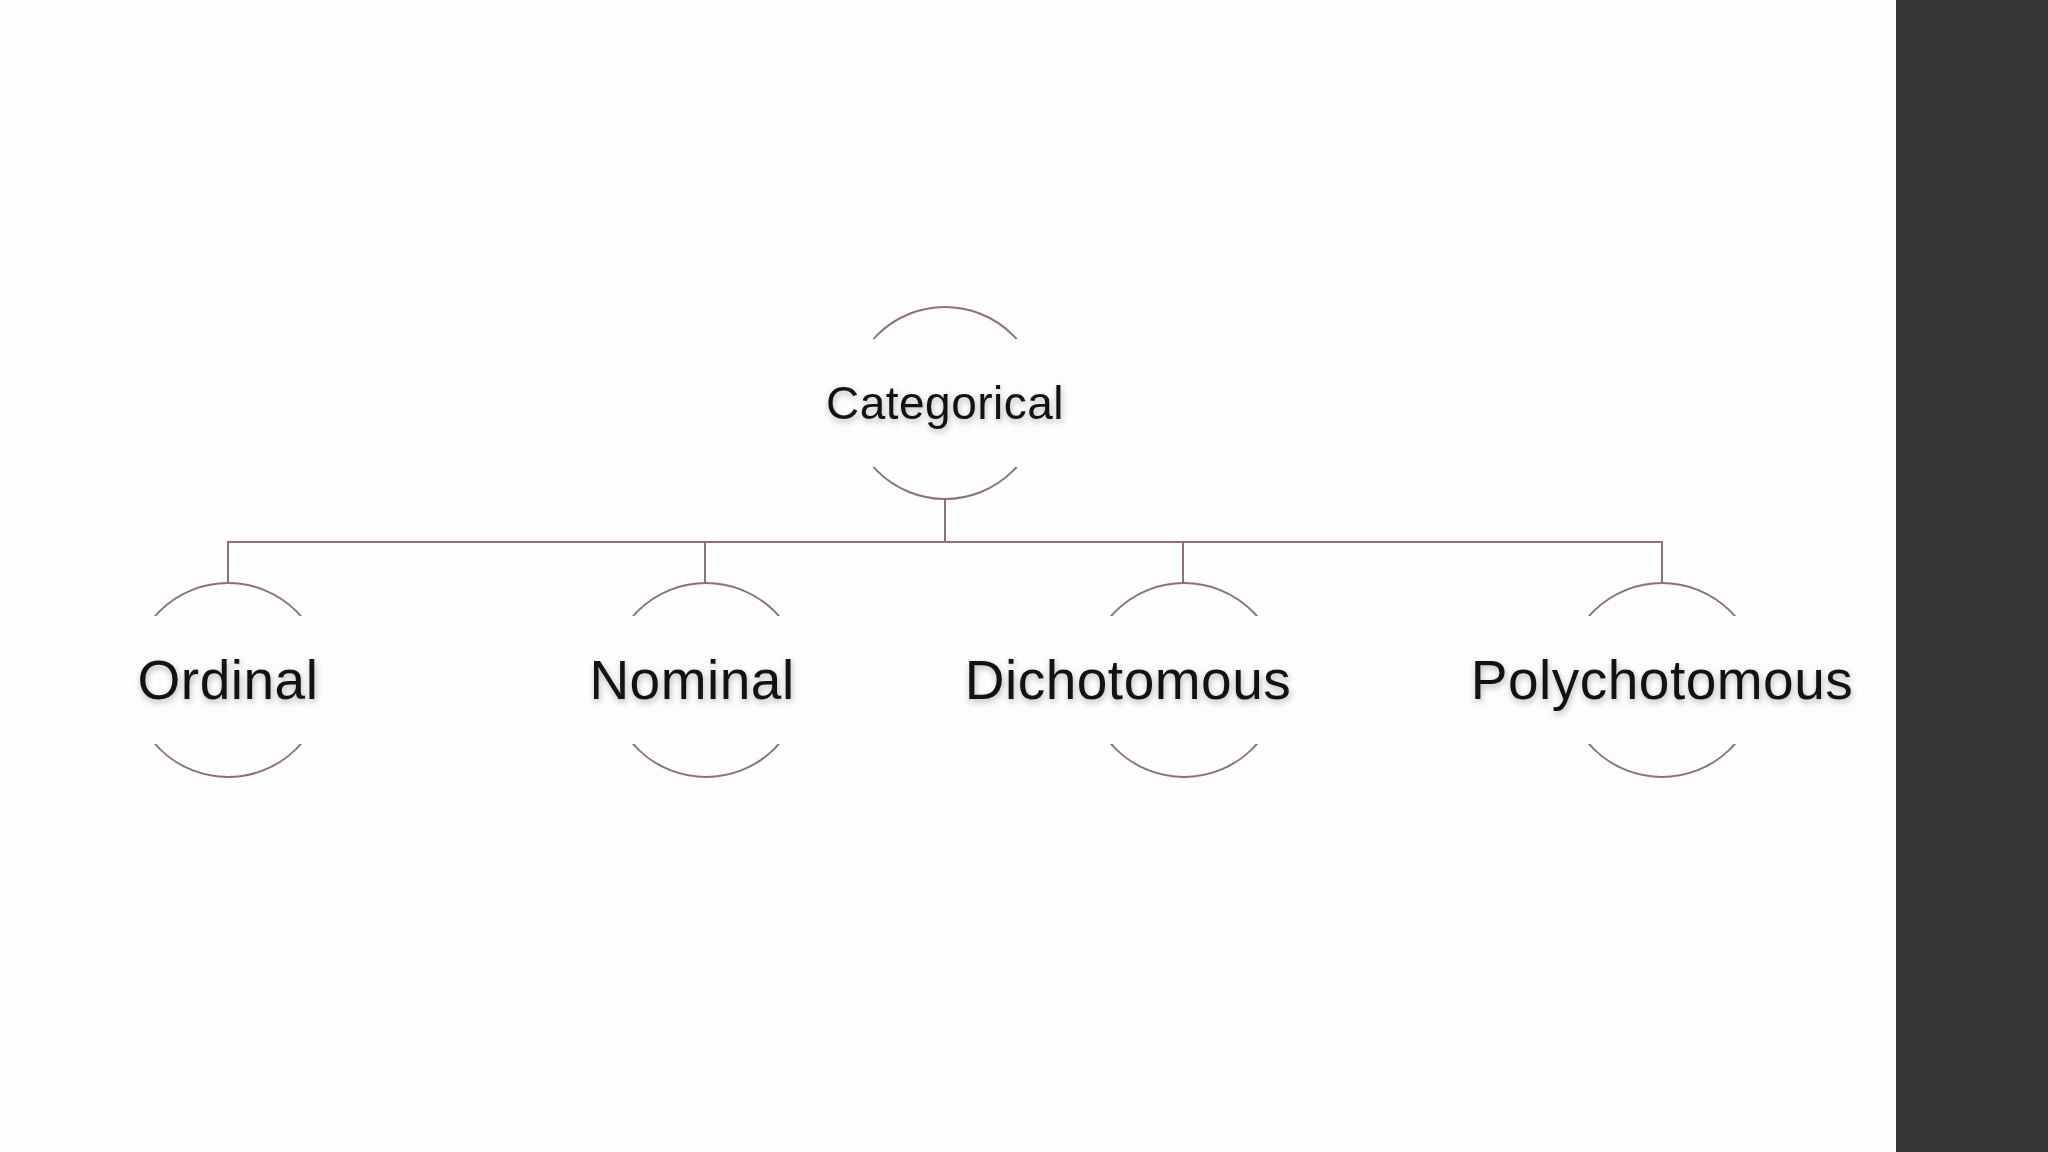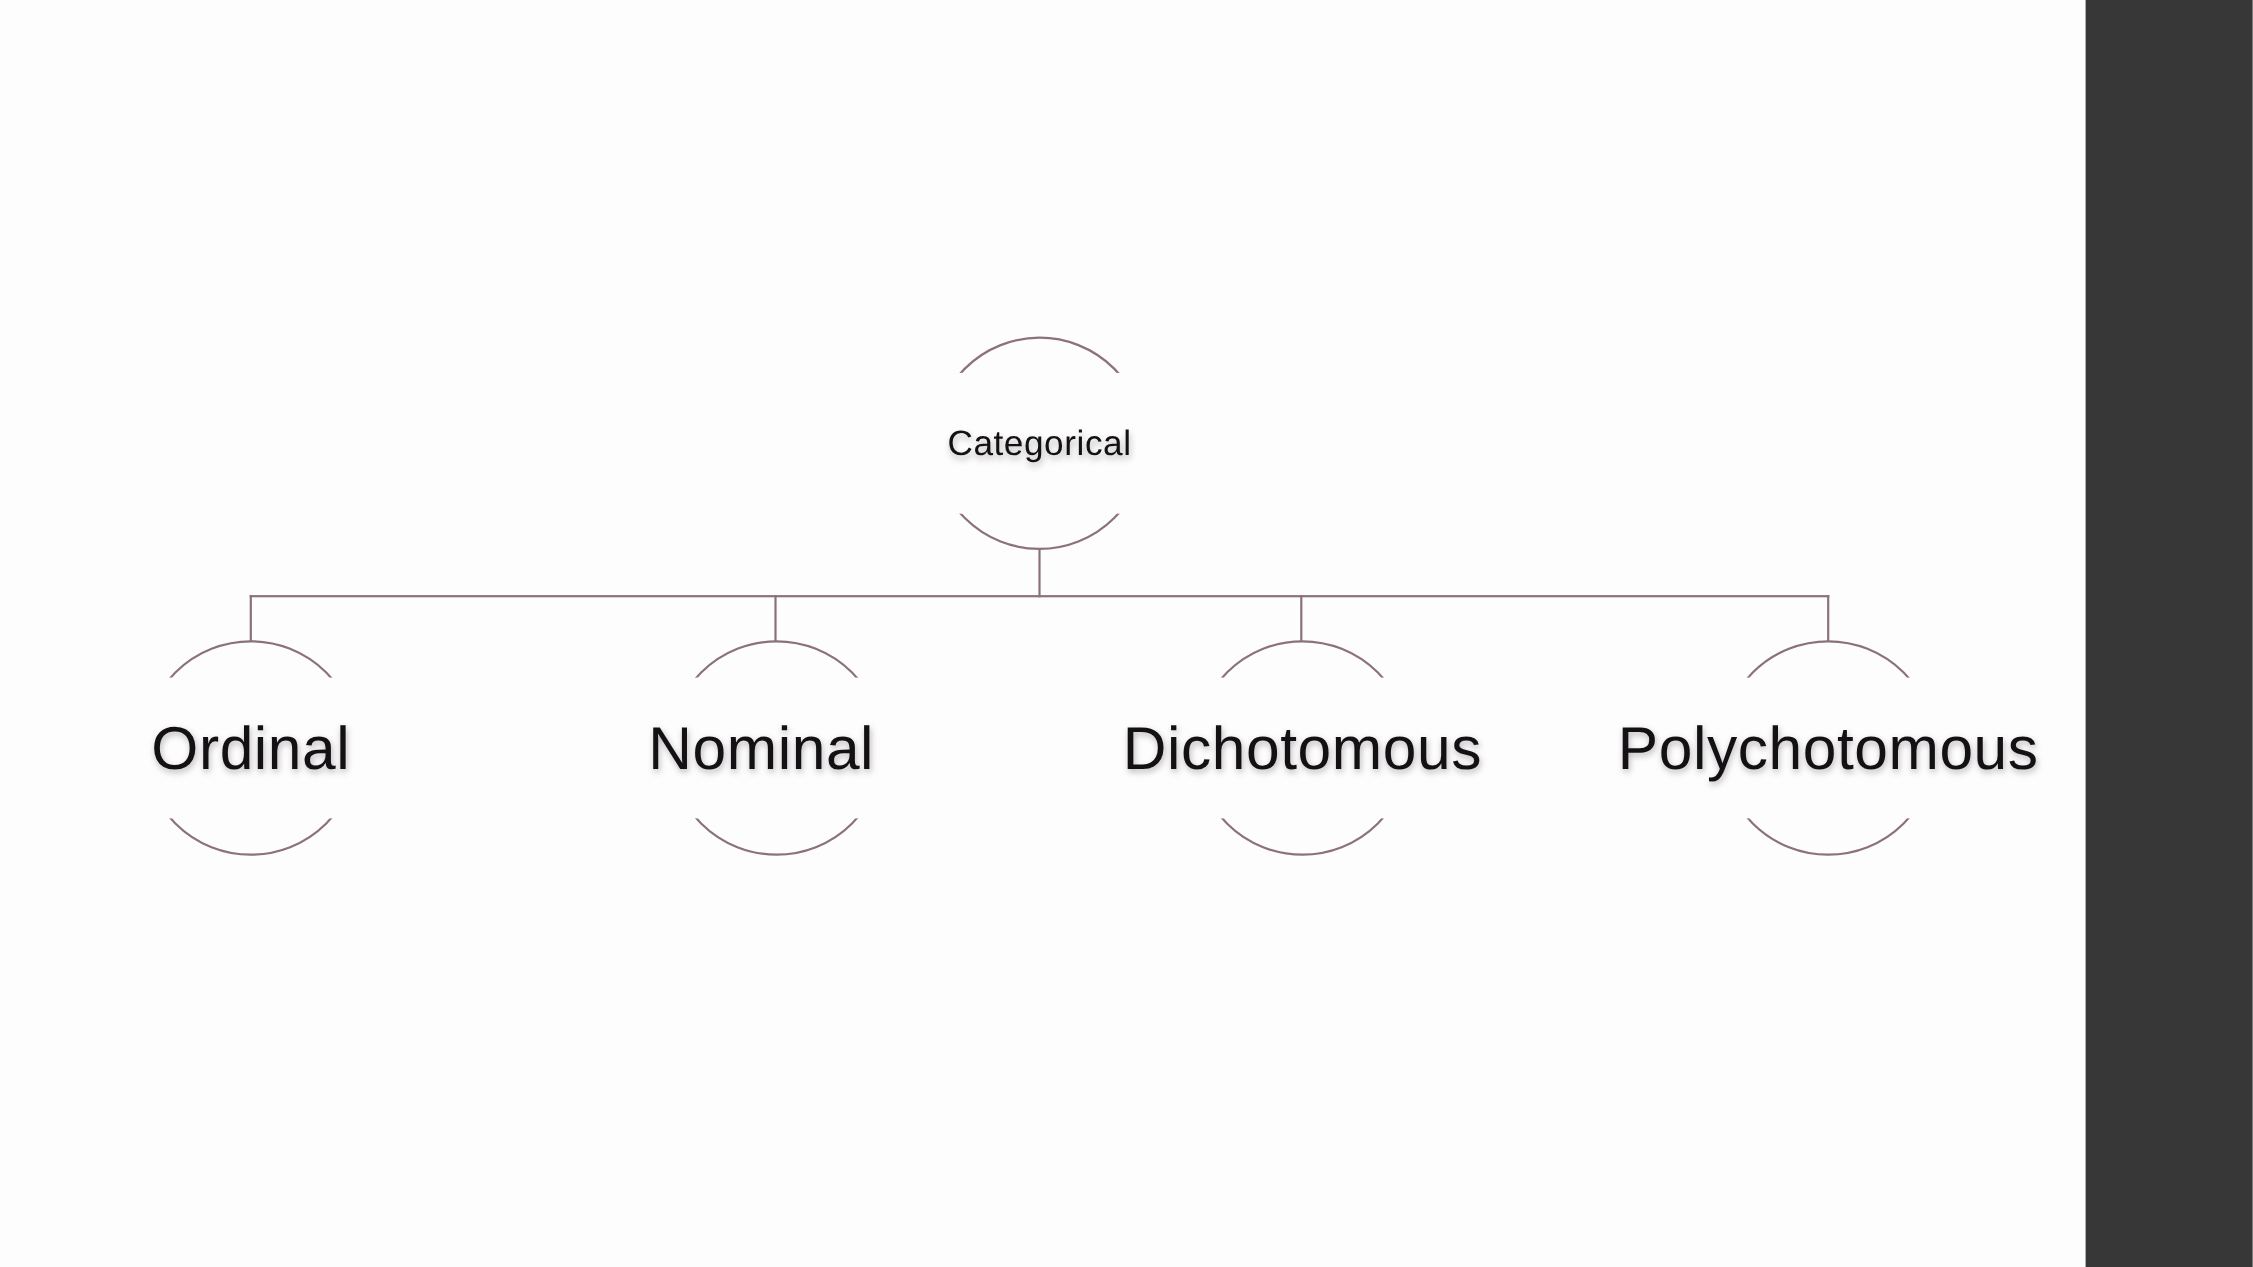--- a/index.html
+++ b/index.html
@@ -59,38 +59,38 @@
     color: var(--text);
     font-weight: 500;
     letter-spacing: 0.5px;
     text-shadow: 1px 3px 6px rgba(60, 50, 55, 0.35);
     white-space: nowrap;
   }
 
   
   .root-circle { left: 848px; top: 306px; width: 194px; height: 194px; }
   .root-mask   { left: 833px; top: 339px; }
-  .root-label  { left: 695px; top: 339px; width: 500px; font-size: 32px; line-height: 56px; }
+  .root-label  { left: 695px; top: 339px; width: 500px; font-size: 46px; line-height: 56px; }
 
   
   .child-circle { top: 582px; width: 196px; height: 196px; }
   .child-mask   { top: 616px; }
   .child-label  { top: 616px; width: 520px; font-size: 55px; line-height: 60px; }
 
   .ordinal-circle       { left: 130px; }
   .ordinal-mask         { left: 116px; }
   .ordinal-label        { left: -32px; }
 
   .nominal-circle       { left: 608px; }
   .nominal-mask         { left: 594px; }
   .nominal-label        { left: 432px; }
 
   .dichotomous-circle   { left: 1086px; }
   .dichotomous-mask     { left: 1072px; }
-  .dichotomous-label    { left: 924px; }
+  .dichotomous-label    { left: 868px; }
 
   .polychotomous-circle { left: 1564px; }
   .polychotomous-mask   { left: 1550px; }
   .polychotomous-label  { left: 1402px; }
 </style>
 </head>
 <body>
 
 <div class="stage">
 

